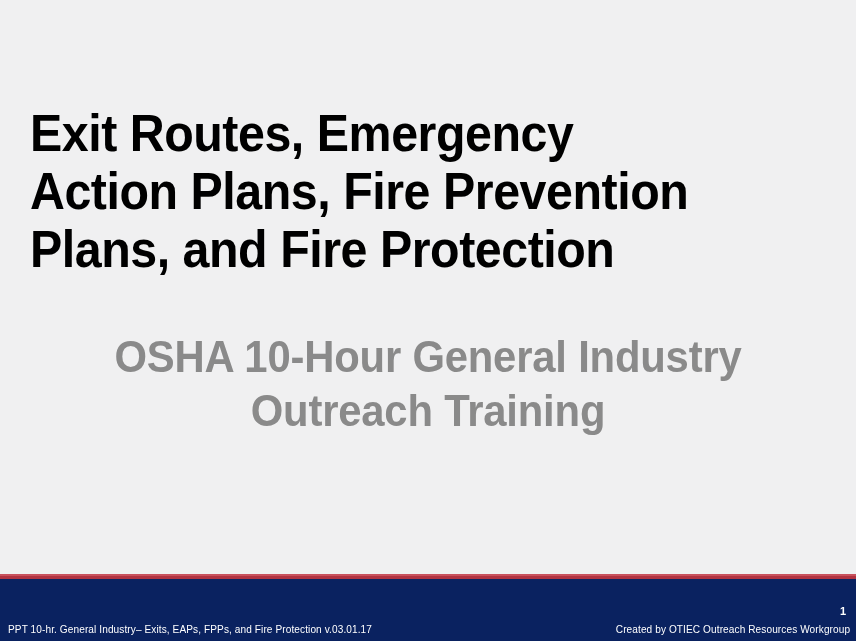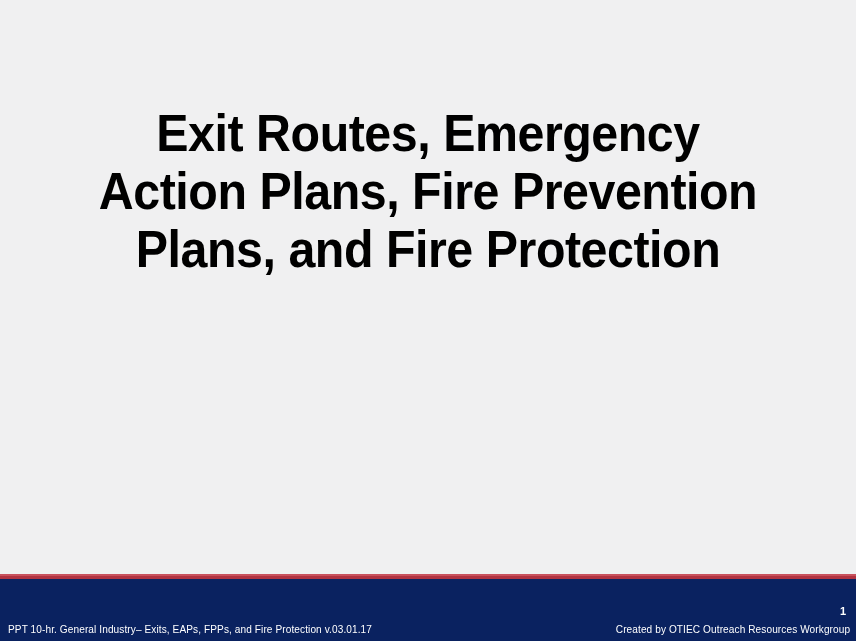--- a/index.html
+++ b/index.html
@@ -21,21 +21,21 @@
     background: #f0f0f1;
     overflow: hidden;
   }
 
   
   .title-block {
     position: absolute;
     left: 0;
     top: 104px;
     width: 856px;
-    text-align: center;
+    text-align: left;
   }
   .title-line {
     display: block;
     font-family: "Liberation Sans Narrow", "Liberation Sans", sans-serif;
     font-weight: bold;
     font-size: 52px;
     line-height: 58px;
     letter-spacing: -0.5px;
     color: #000000;
     white-space: nowrap;
@@ -136,20 +136,24 @@
 <body>
 
 <div class="slide">
 
   <div class="title-block">
     <span class="title-line">Exit Routes, Emergency</span>
     <span class="title-line">Action Plans, Fire Prevention</span>
     <span class="title-line">Plans, and Fire Protection</span>
   </div>
 
+  <div class="subtitle-block">
+    <span class="subtitle-line">OSHA 10-Hour General Industry</span>
+    <span class="subtitle-line">Outreach Training</span>
+  </div>
 
   <div class="red-rule">
     <div class="rule-hi"></div>
   </div>
 
   <div class="footer-bar">
     <div class="slide-number">1</div>
     <div class="footer-left">PPT 10-hr. General Industry–  Exits, EAPs, FPPs, and Fire Protection v.03.01.17</div>
     <div class="footer-right">Created by OTIEC Outreach Resources Workgroup</div>
   </div>

